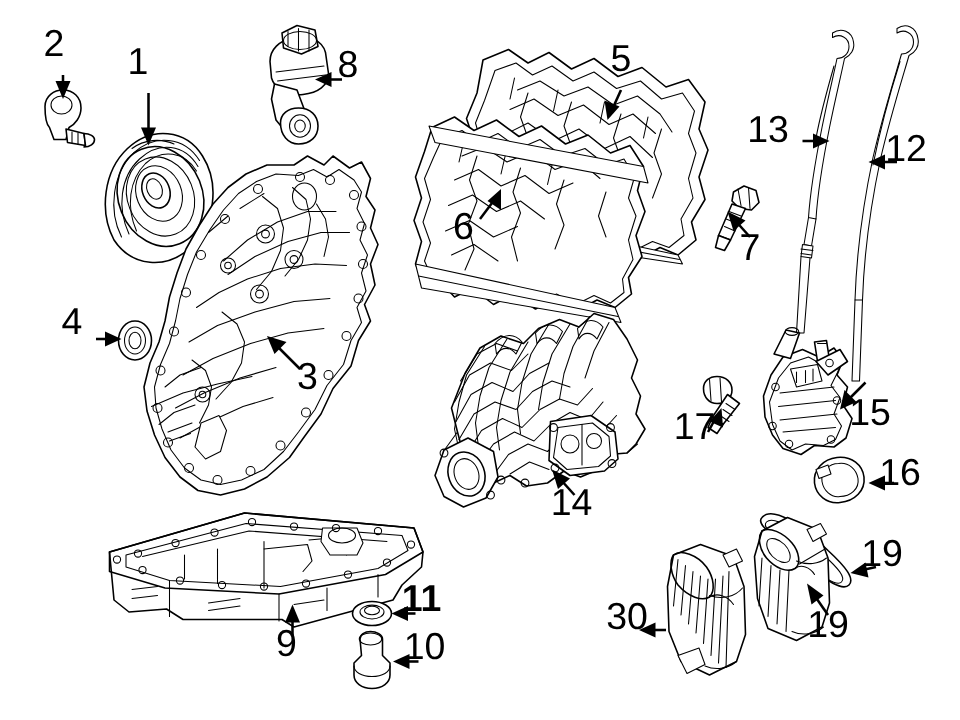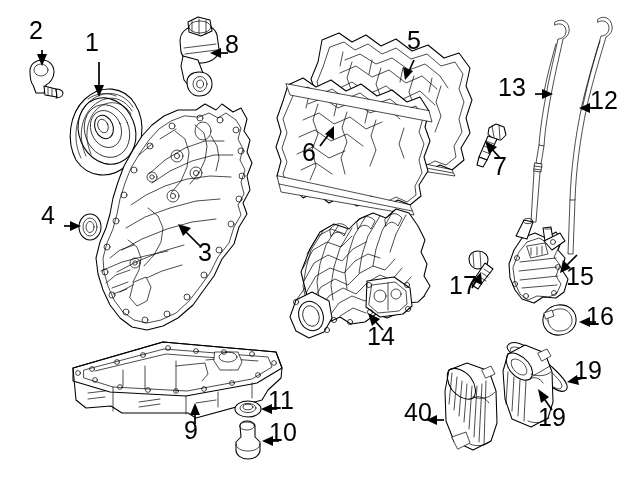--- a/index.html
+++ b/index.html
@@ -539,24 +539,24 @@
   <div class="callout-num" style="left: 92px; top: 42px; transform: translate(-50%, -50%);">1</div>
   <div class="callout-num" style="left: 36px; top: 30px; transform: translate(-50%, -50%);">2</div>
   <div class="callout-num" style="left: 205px; top: 252px; transform: translate(-50%, -50%);">3</div>
   <div class="callout-num" style="left: 48px; top: 215px; transform: translate(-50%, -50%);">4</div>
   <div class="callout-num" style="left: 414px; top: 40px; transform: translate(-50%, -50%);">5</div>
   <div class="callout-num" style="left: 309px; top: 152px; transform: translate(-50%, -50%);">6</div>
   <div class="callout-num" style="left: 500px; top: 166px; transform: translate(-50%, -50%);">7</div>
   <div class="callout-num" style="left: 232px; top: 44px; transform: translate(-50%, -50%);">8</div>
   <div class="callout-num" style="left: 191px; top: 430px; transform: translate(-50%, -50%);">9</div>
   <div class="callout-num" style="left: 283px; top: 432px; transform: translate(-50%, -50%);">10</div>
-  <div class="callout-num" style="left: 281px; top: 400px; transform: translate(-50%, -50%);">11</div>
+  <div class="callout-num" style="left: 281px; top: 400px; transform: translate(-50%, -50%); font-weight: bold;">11</div>
   <div class="callout-num" style="left: 604px; top: 100px; transform: translate(-50%, -50%);">12</div>
   <div class="callout-num" style="left: 512px; top: 87px; transform: translate(-50%, -50%); text-align: right;">13</div>
   <div class="callout-num" style="left: 381px; top: 336px; transform: translate(-50%, -50%);">14</div>
   <div class="callout-num" style="left: 580px; top: 244px; transform: translate(-50%, -50%); margin-top: 32px;">15</div>
   <div class="callout-num" style="left: 600px; top: 316px; transform: translate(-50%, -50%);">16</div>
   <div class="callout-num" style="left: 463px; top: 285px; transform: translate(-50%, -50%);">17</div>
   <div class="callout-num" style="left: 552px; top: 417px; transform: translate(-50%, -50%);">19</div>
   <div class="callout-num" style="left: 588px; top: 370px; transform: translate(-50%, -50%);">19</div>
-  <div class="callout-num" style="left: 418px; top: 412px; transform: translate(-50%, -50%);">40</div>
+  <div class="callout-num" style="left: 418px; top: 412px; transform: translate(-50%, -50%);">30</div>
 
 </div>
 
 </body></html>

